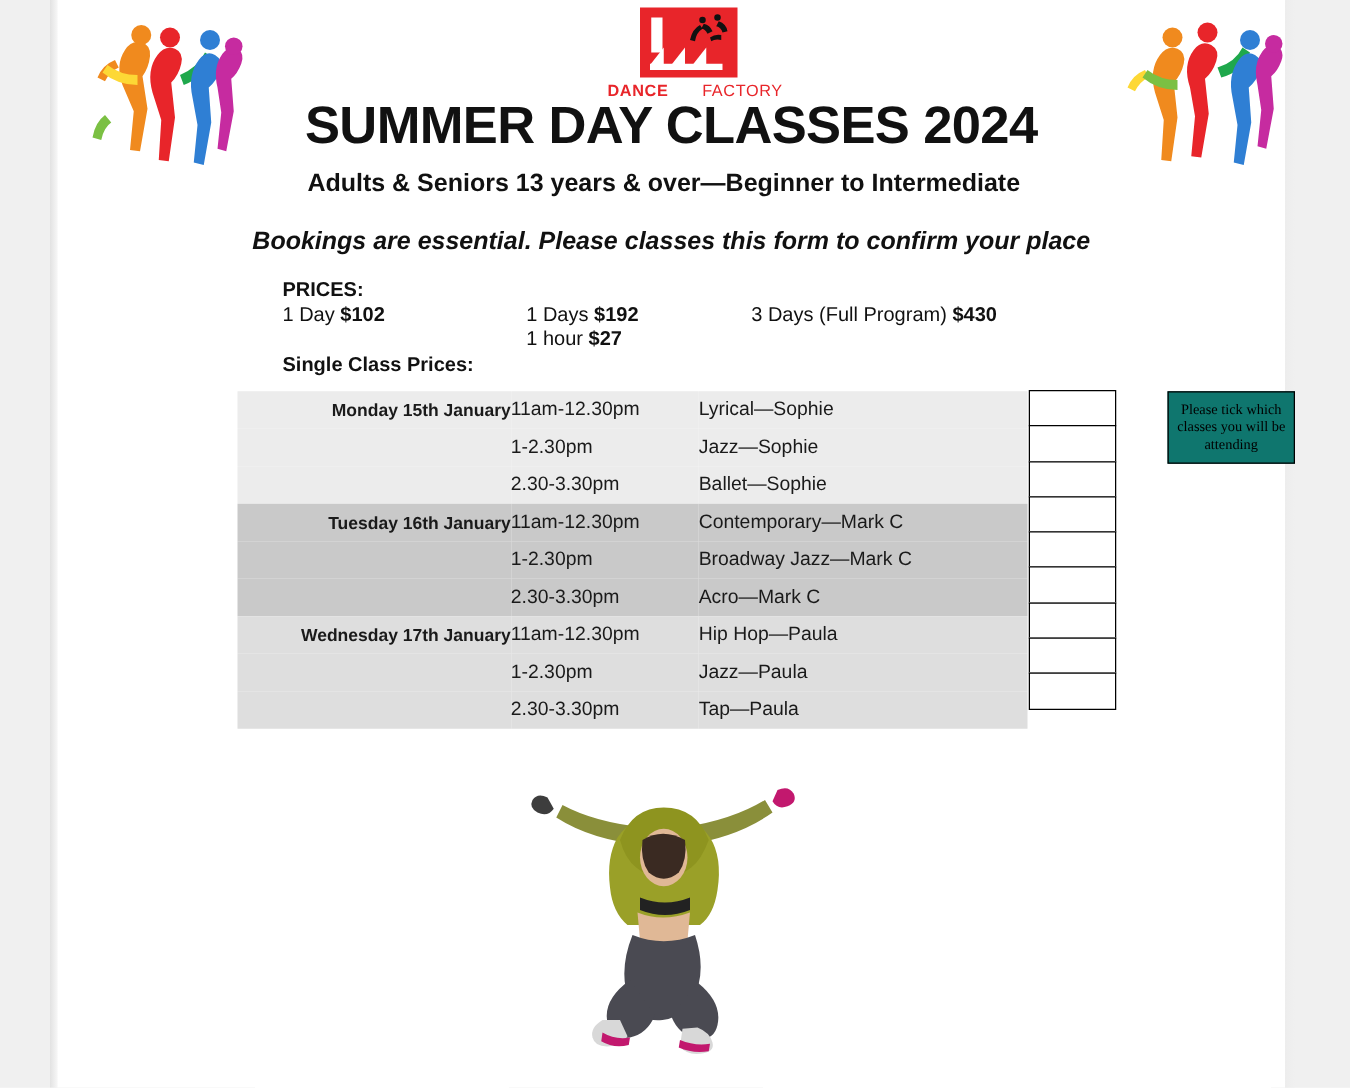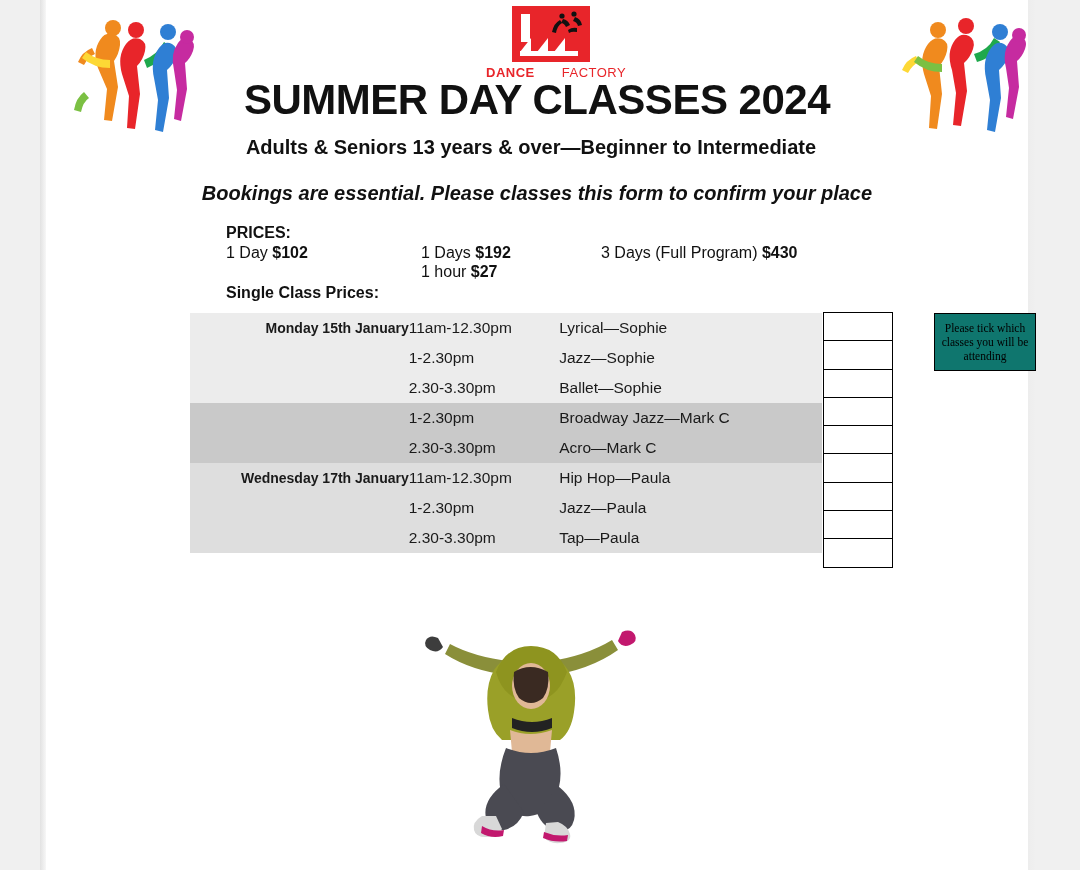--- a/index.html
+++ b/index.html
@@ -314,20 +314,25 @@
         <td class="col-day"></td>
         <td class="col-time">1-2.30pm</td>
         <td class="col-class">Jazz—Sophie</td>
       </tr>
       <tr class="band-a">
         <td class="col-day"></td>
         <td class="col-time">2.30-3.30pm</td>
         <td class="col-class">Ballet—Sophie</td>
       </tr>
       <tr class="band-b">
+        <td class="col-day">Tuesday 16th January</td>
+        <td class="col-time">11am-12.30pm</td>
+        <td class="col-class">Contemporary—Mark C</td>
+      </tr>
+      <tr class="band-b">
         <td class="col-day"></td>
         <td class="col-time">1-2.30pm</td>
         <td class="col-class">Broadway Jazz—Mark C</td>
       </tr>
       <tr class="band-b">
         <td class="col-day"></td>
         <td class="col-time">2.30-3.30pm</td>
         <td class="col-class">Acro—Mark C</td>
       </tr>
       <tr class="band-c">

